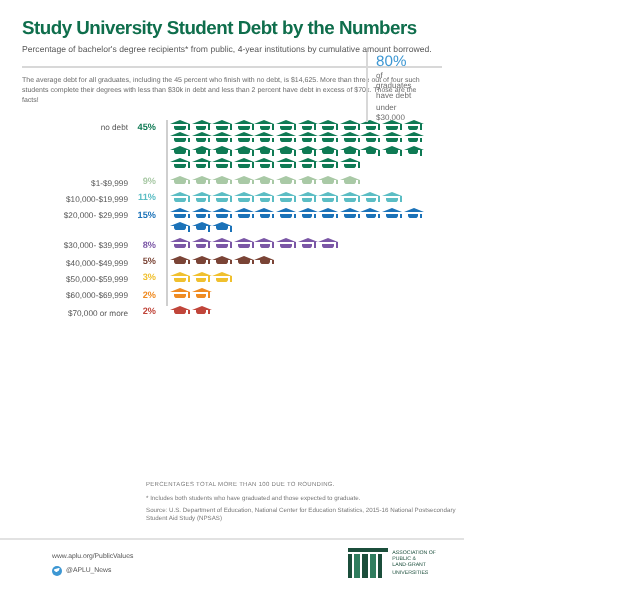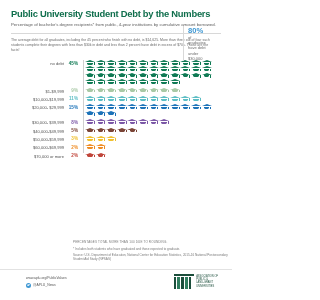--- a/index.html
+++ b/index.html
@@ -67,21 +67,21 @@
     background:currentColor;border-radius:0 0 1.4px 1.4px;
   }
   .cap .tassel{
     position:absolute;right:0.4px;top:2.2px;width:0.8px;height:2.6px;
     background:currentColor;
   }
   .callout{
     position:absolute;right:2px;top:26px;width:42px;
     padding-left:4px;border-left:1px solid #d8d8d8;
   }
-  .callout .big{font-size:7.6px;font-weight:bold;color:#3d97d3;line-height:9px;}
+  .callout .big{font-size:7.6px;font-weight:normal;color:#3d97d3;line-height:9px;}
   .callout .small{font-size:4px;color:#6b6b6b;line-height:5.2px;}
   .footnotes{
     position:absolute;left:73px;top:240px;width:155px;
   }
   .fn-caps{font-size:3px;color:#7a7a7a;letter-spacing:0.15px;margin-bottom:3px;}
   .fn{font-size:3.1px;color:#7a7a7a;line-height:4.2px;margin-bottom:2px;}
   .footer{
     position:absolute;left:0;right:0;bottom:0;height:30px;
     border-top:1px solid #e2e2e2;
   }
@@ -105,21 +105,21 @@
   .col{width:2.6px;height:12px;background:#2f7d5e;}
   .col.dark{background:#1b4e3b;}
   .logotext{font-size:2.6px;color:#1b4e3b;line-height:3.2px;padding-top:1px;}
 </style>
 </head>
 <body>
 
 <div class="page">
 
   <div class="header">
-    <div class="title">Public University Student Debt by the Numbers</div>
+    <div class="title">Study University Student Debt by the Numbers</div>
     <div class="subtitle">Percentage of bachelor's degree recipients* from public, 4-year institutions by cumulative amount borrowed.</div>
   </div>
 
   <div class="rule"></div>
 
   <div class="lede">The average debt for all graduates, including the 45 percent who finish with no debt, is $14,625. More than three out of four such students complete their degrees with less than $30k in debt and less than 2 percent have debt in excess of $70k. Those are the facts!</div>
 
   <div class="chartwrap">
     <div class="axis"></div>
     <div id="rows">

